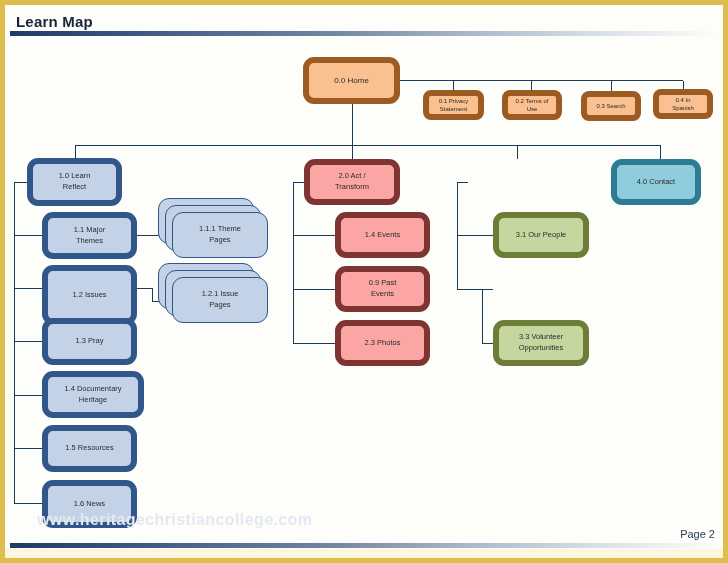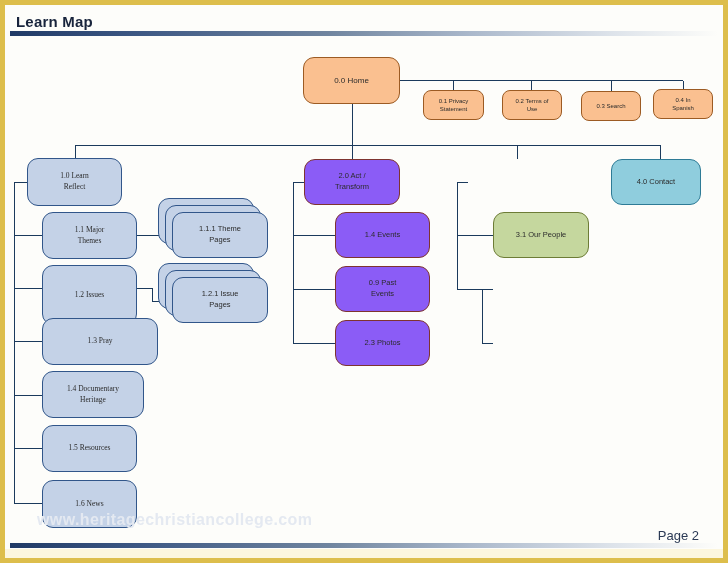--- a/index.html
+++ b/index.html
@@ -16,40 +16,40 @@
     left:11px; top:8px; font-size:15px; font-weight:bold; color:#18243C;
     letter-spacing:0.2px;
   }
   .rule{
     height:5px; width:708px; left:5px;
     background:linear-gradient(90deg,#203A66 0%,#3D5884 18%,#70859F 45%,#AAB8CB 65%,#DDE3EA 85%,rgba(253,253,250,0) 100%);
   }
   .rule-top{top:26px;}
   .rule-bottom{top:538px;}
   .cream{left:0; top:544px; width:718px; height:9px; background:#FCF6DE;}
-  .page-num{right:24px; top:523px; font-size:13px; color:#2B3A55;}
+  .page-num{right:8px; top:523px; font-size:11px; color:#2B3A55;}
   .watermark{
     left:32px; top:506px; font-size:16px; color:#E4E9F1; letter-spacing:0.4px;
     z-index:5; font-weight:bold;
   }
   
   .seg{position:absolute; background:#1B3A5C; z-index:1;}
   .h{height:1px;} .v{width:1px;}
   
   .node{
     position:absolute; z-index:2;
-    border:1px solid #c2410c; border-radius:11px;
+    border:6px solid #c2410c; border-radius:11px;
     display:flex; align-items:center; justify-content:center;
     text-align:center; font-size:7.5px; line-height:1.45; color:#2B2B2B;
     white-space:pre-line; box-sizing:border-box; padding:2px;
   }
   .node.small{font-size:6px; border-radius:8px; line-height:1.4;}
   .orange{background:#FAC090; border-color:#9C5B23;}
-  .blue{background:#C4D2E7; border-color:#31568A;font-family:Liberation Serif, serif;}
-  .red{background:#8b5cf6; border-color:#7E3430;}
+  .blue{background:#C4D2E7; border-color:#31568A;}
+  .red{background:#fca5a5; border-color:#7E3430;}
   .green{background:#C5D79E; border-color:#6D7C36;}
   .teal{background:#8FCDDD; border-color:#2E7B96;}
   
   .stack{position:absolute; z-index:2;}
   .stack .layer{
     position:absolute; width:96px; height:46px;
     background:#C4D2E7; border:1px solid #31568A; border-radius:11px;
     box-sizing:border-box;
     display:flex; align-items:center; justify-content:center;
     text-align:center; font-size:7.5px; line-height:1.45; color:#2B2B2B;
@@ -115,21 +115,21 @@
 Use</div>
   <div class="node orange small" style="left:576px;top:86px;width:60px;height:30px">0.3 Search</div>
   <div class="node orange small" style="left:648px;top:84px;width:60px;height:30px">0.4 In
 Spanish</div>
 
   <div class="node blue" style="left:22px;top:153px;width:95px;height:48px">1.0 Learn
 Reflect</div>
   <div class="node blue" style="left:37px;top:207px;width:95px;height:47px">1.1 Major
 Themes</div>
   <div class="node blue" style="left:37px;top:260px;width:95px;height:60px">1.2 Issues</div>
-  <div class="node blue" style="left:37px;top:313px;width:116px;height:47px">1.3 Pray</div>
+  <div class="node blue" style="left:37px;top:313px;width:95px;height:47px">1.3 Pray</div>
   <div class="node blue" style="left:37px;top:366px;width:102px;height:47px">1.4 Documentary
 Heritage</div>
   <div class="node blue" style="left:37px;top:420px;width:95px;height:47px">1.5 Resources</div>
   <div class="node blue" style="left:37px;top:475px;width:95px;height:48px">1.6 News</div>
 
   <div class="stack" style="left:153px;top:193px;width:112px;height:62px">
     <div class="layer" style="left:0;top:0"></div>
     <div class="layer" style="left:7px;top:7px"></div>
     <div class="layer" style="left:14px;top:14px">1.1.1 Theme
 Pages</div>
@@ -143,16 +143,18 @@
   </div>
 
   <div class="node red" style="left:299px;top:154px;width:96px;height:46px">2.0 Act /
 Transform</div>
   <div class="node red" style="left:330px;top:207px;width:95px;height:46px">1.4 Events</div>
   <div class="node red" style="left:330px;top:261px;width:95px;height:46px">0.9 Past
 Events</div>
   <div class="node red" style="left:330px;top:315px;width:95px;height:46px">2.3 Photos</div>
 
   <div class="node green" style="left:488px;top:207px;width:96px;height:46px">3.1 Our People</div>
+  <div class="node green" style="left:488px;top:315px;width:96px;height:46px">3.3 Volunteer
+Opportunities</div>
 
   <div class="node teal" style="left:606px;top:154px;width:90px;height:46px">4.0 Contact</div>
 
 </div>
 
 </body></html>

